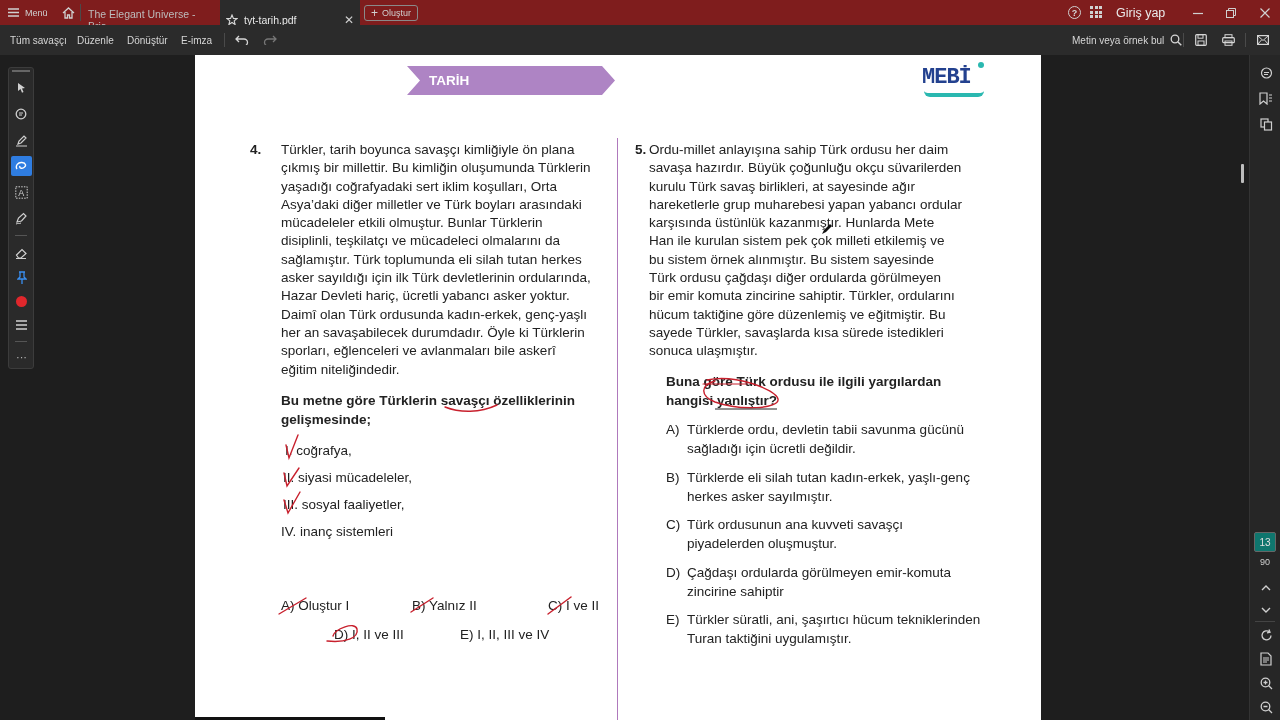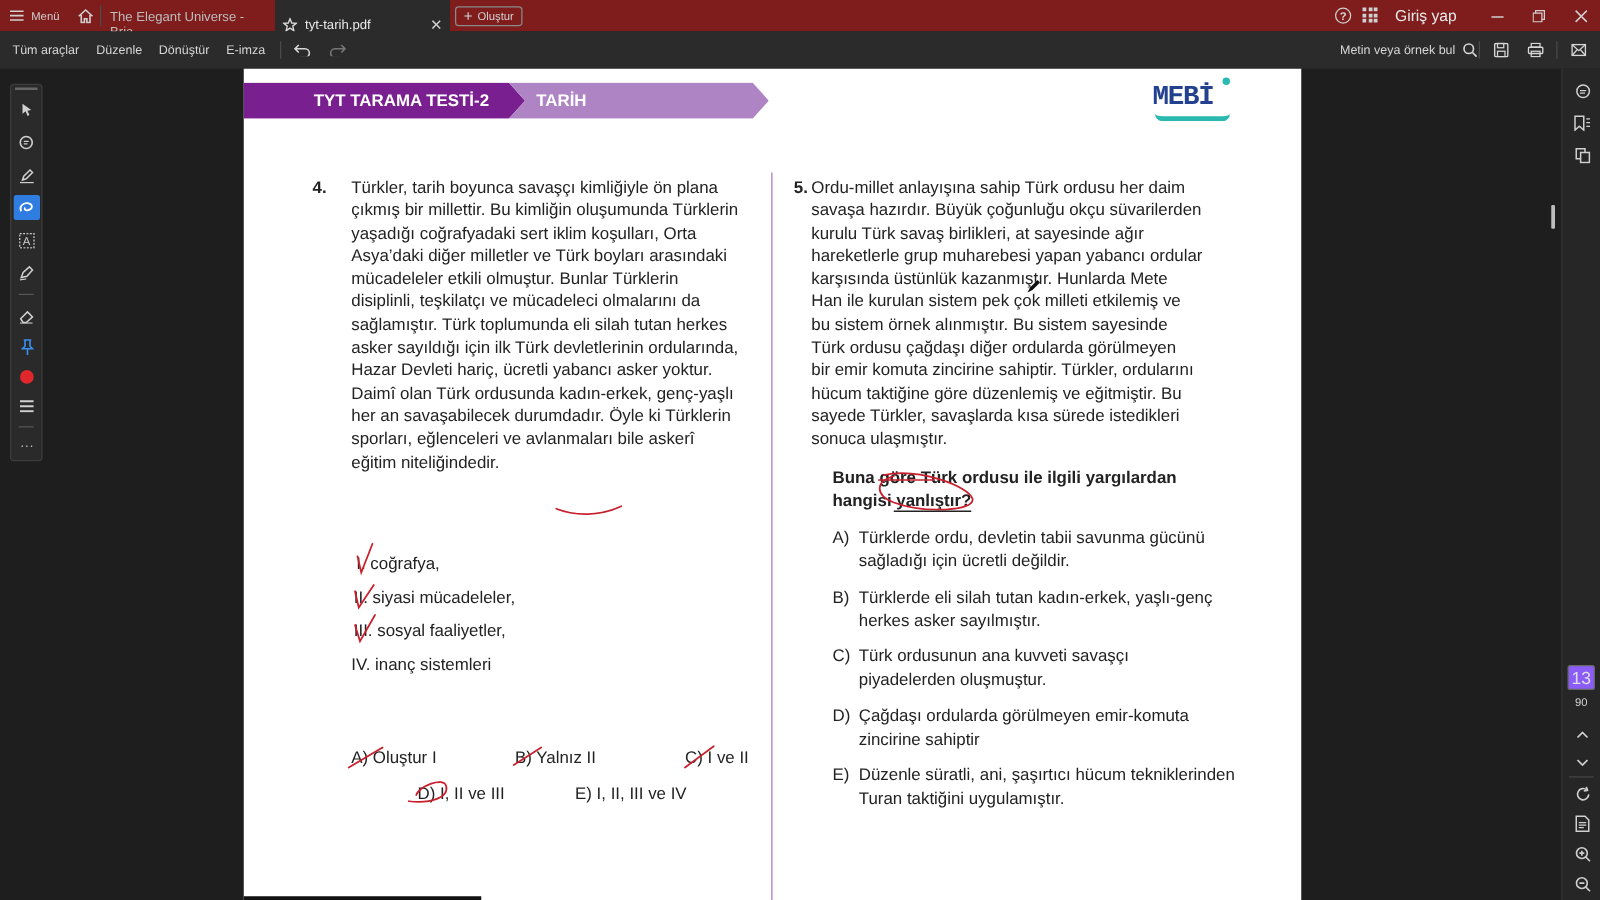--- a/index.html
+++ b/index.html
@@ -25,21 +25,21 @@
   .find { left: 1072px; gap: 6px; font-size: 10px; }
 
   .left-tools { position: absolute; left: 8px; top: 67px; width: 26px; height: 302px; background: #2a2a2a; border: 1px solid #3c3c3c; border-radius: 3px; }
   .left-tools .grip { position: absolute; left: 3px; top: 2px; width: 18px; height: 2px; background: #666; }
   .tool { position: absolute; left: 2px; width: 21px; height: 20px; display: flex; align-items: center; justify-content: center; border-radius: 2px; }
   .tool.active { background: #2f7de1; }
   .tool-sep { position: absolute; left: 6px; width: 12px; height: 1px; background: #555; }
 
   .right-rail { position: absolute; left: 1249px; top: 55px; width: 31px; height: 665px; background: #262626; border-left: 1px solid #333; }
   .rail-icon { position: absolute; left: 8px; width: 16px; height: 16px; display: flex; align-items: center; justify-content: center; }
-  .page-box { position: absolute; left: 4px; top: 477px; width: 22px; height: 20px; border: 1px solid #666; border-radius: 2px; background: #8b5cf6; color: #e0e0e0; font-size: 14px; display: flex; align-items: center; justify-content: center; }
+  .page-box { position: absolute; left: 4px; top: 477px; width: 22px; height: 20px; border: 1px solid #666; border-radius: 2px; background: #0f766e; color: #e0e0e0; font-size: 10px; display: flex; align-items: center; justify-content: center; }
   .page-total { position: absolute; left: 4px; top: 502px; width: 22px; text-align: center; color: #d0d0d0; font-size: 9px; }
   .rail-sep { position: absolute; left: 5px; width: 20px; height: 1px; background: #444; }
   .vscroll { position: absolute; left: 1241px; top: 164px; width: 3px; height: 19px; background: #bdbdbd; border-radius: 1px; }
 
   .page { position: absolute; left: 195px; top: 55px; width: 846px; height: 665px; background: #ffffff; overflow: hidden; }
   .page-bottom-line { position: absolute; left: 195px; top: 717px; width: 190px; height: 3px; background: #111; }
   .banner-a { position: absolute; left: 0; top: 11px; width: 225px; height: 29px; background: #7a1f8f; clip-path: polygon(0 0, 212px 0, 225px 50%, 212px 100%, 0 100%); color: #fff; font-weight: bold; font-size: 13.5px; display: flex; align-items: center; padding-left: 56px; }
   .banner-b { position: absolute; left: 212px; top: 11px; width: 208px; height: 29px; background: #ae84c4; clip-path: polygon(0 0, 195px 0, 208px 50%, 195px 100%, 0 100%, 13px 50%); color: #fff; font-weight: bold; font-size: 13.5px; display: flex; align-items: center; padding-left: 22px; }
   .logo { position: absolute; left: 727px; top: 6px; width: 66px; height: 40px; }
   .logo-text { position: absolute; left: 0; top: 4px; font-family: Liberation Mono, monospace; font-weight: bold; font-size: 22px; color: #23418f; letter-spacing: -1px; }
@@ -112,21 +112,21 @@
       </svg>
   </div>
   <div class="win-btn" style="left:1250px;">
     <svg width="10" height="10">
         <path d="M0.5 0.5l9 9M9.5 0.5l-9 9" stroke="#d0d0d0" stroke-width="1.2"></path>
       </svg>
   </div>
 </div>
 
 <div class="toolbar">
-  <div style="left:10px;">Tüm araçlar</div>
+  <div style="left:10px;">Tüm savaşçı</div>
   <div style="left:77px;">Düzenle</div>
   <div style="left:127px;">Dönüştür</div>
   <div style="left:181px;">E-imza</div>
   <div class="sep-v" style="left:224px;top:8px;height:14px;"></div>
   <div style="left:235px;">
     <svg width="14" height="10" viewBox="0 0 14 10">
         <path d="M4 1 1 4l3 3M1 4h8a3.5 3.5 0 0 1 0 7H5" fill="none" stroke="#d6d6d6" stroke-width="1.3"></path>
       </svg>
   </div>
   <div style="left:263px;">
@@ -219,21 +219,20 @@
   <div class="tool" style="top:247px;">
     <svg width="11" height="10" viewBox="0 0 11 10">
         <path d="M0 1h11M0 5h11M0 9h11" stroke="#d0d0d0" stroke-width="1.6"></path>
       </svg>
   </div>
   <div class="tool-sep" style="top:273px;"></div>
   <div class="tool" style="top:279px;color:#bbb;font-size:11px;">···</div>
 </div>
 
 <div class="page">
-  <div class="banner-a">TYT TARAMA TESTİ-2</div>
   <div class="banner-b">TARİH</div>
   <div class="logo">
     <span class="logo-text">MEBİ</span>
     <span class="logo-dot"></span>
     <span class="logo-smile"></span>
   </div>
 
   <div class="divider"></div>
 
   <div class="qnum" style="left:55px;top:87px;">4.</div>
@@ -243,20 +242,22 @@
 Asya’daki diğer milletler ve Türk boyları arasındaki
 mücadeleler etkili olmuştur. Bunlar Türklerin
 disiplinli, teşkilatçı ve mücadeleci olmalarını da
 sağlamıştır. Türk toplumunda eli silah tutan herkes
 asker sayıldığı için ilk Türk devletlerinin ordularında,
 Hazar Devleti hariç, ücretli yabancı asker yoktur.
 Daimî olan Türk ordusunda kadın-erkek, genç-yaşlı
 her an savaşabilecek durumdadır. Öyle ki Türklerin
 sporları, eğlenceleri ve avlanmaları bile askerî
 eğitim niteliğindedir.</div>
+  <div class="para bold" style="left:86px;top:337px;width:330px;line-height:18.5px;">Bu metne göre Türklerin savaşçı özelliklerinin
+gelişmesinde;</div>
   <div class="item" style="left:90px;top:388px;">I. coğrafya,</div>
   <div class="item" style="left:88px;top:415px;">II. siyasi mücadeleler,</div>
   <div class="item" style="left:88px;top:442px;">III. sosyal faaliyetler,</div>
   <div class="item" style="left:86px;top:469px;">IV. inanç sistemleri</div>
   <div class="item" style="left:86px;top:543px;"><span>A)</span> <span>Oluştur I</span></div>
   <div class="item" style="left:217px;top:543px;"><span>B)</span> <span>Yalnız II</span></div>
   <div class="item" style="left:353px;top:543px;"><span>C)</span> <span>I ve II</span></div>
   <div class="item" style="left:139px;top:572px;"><span>D)</span> <span>I, II ve III</span></div>
   <div class="item" style="left:265px;top:572px;"><span>E)</span> <span>I, II, III ve IV</span></div>
 
@@ -290,21 +291,21 @@
       <span class="opt-text">Türk ordusunun ana kuvveti savaşçı
 piyadelerden oluşmuştur.</span>
     </div>
   <div class="opt" style="left:471px;top:509px;">
       <span class="opt-letter">D)</span>
       <span class="opt-text">Çağdaşı ordularda görülmeyen emir-komuta
 zincirine sahiptir</span>
     </div>
   <div class="opt" style="left:471px;top:556px;">
       <span class="opt-letter">E)</span>
-      <span class="opt-text">Düzenle süratli, ani, şaşırtıcı hücum tekniklerinden
+      <span class="opt-text">Türkler süratli, ani, şaşırtıcı hücum tekniklerinden
 Turan taktiğini uygulamıştır.</span>
     </div>
 
   <svg class="ink" style="left:0;top:0;" width="846" height="665">
     <g fill="none" stroke="#c8202d" stroke-width="1.4" stroke-linecap="round">
 
       <path d="M250 352 C265 358 285 358 302 350"></path>
 
       <path d="M91 390 L94 403 L103 380"></path>
       <path d="M89 418 L92 431 L104 413"></path>

